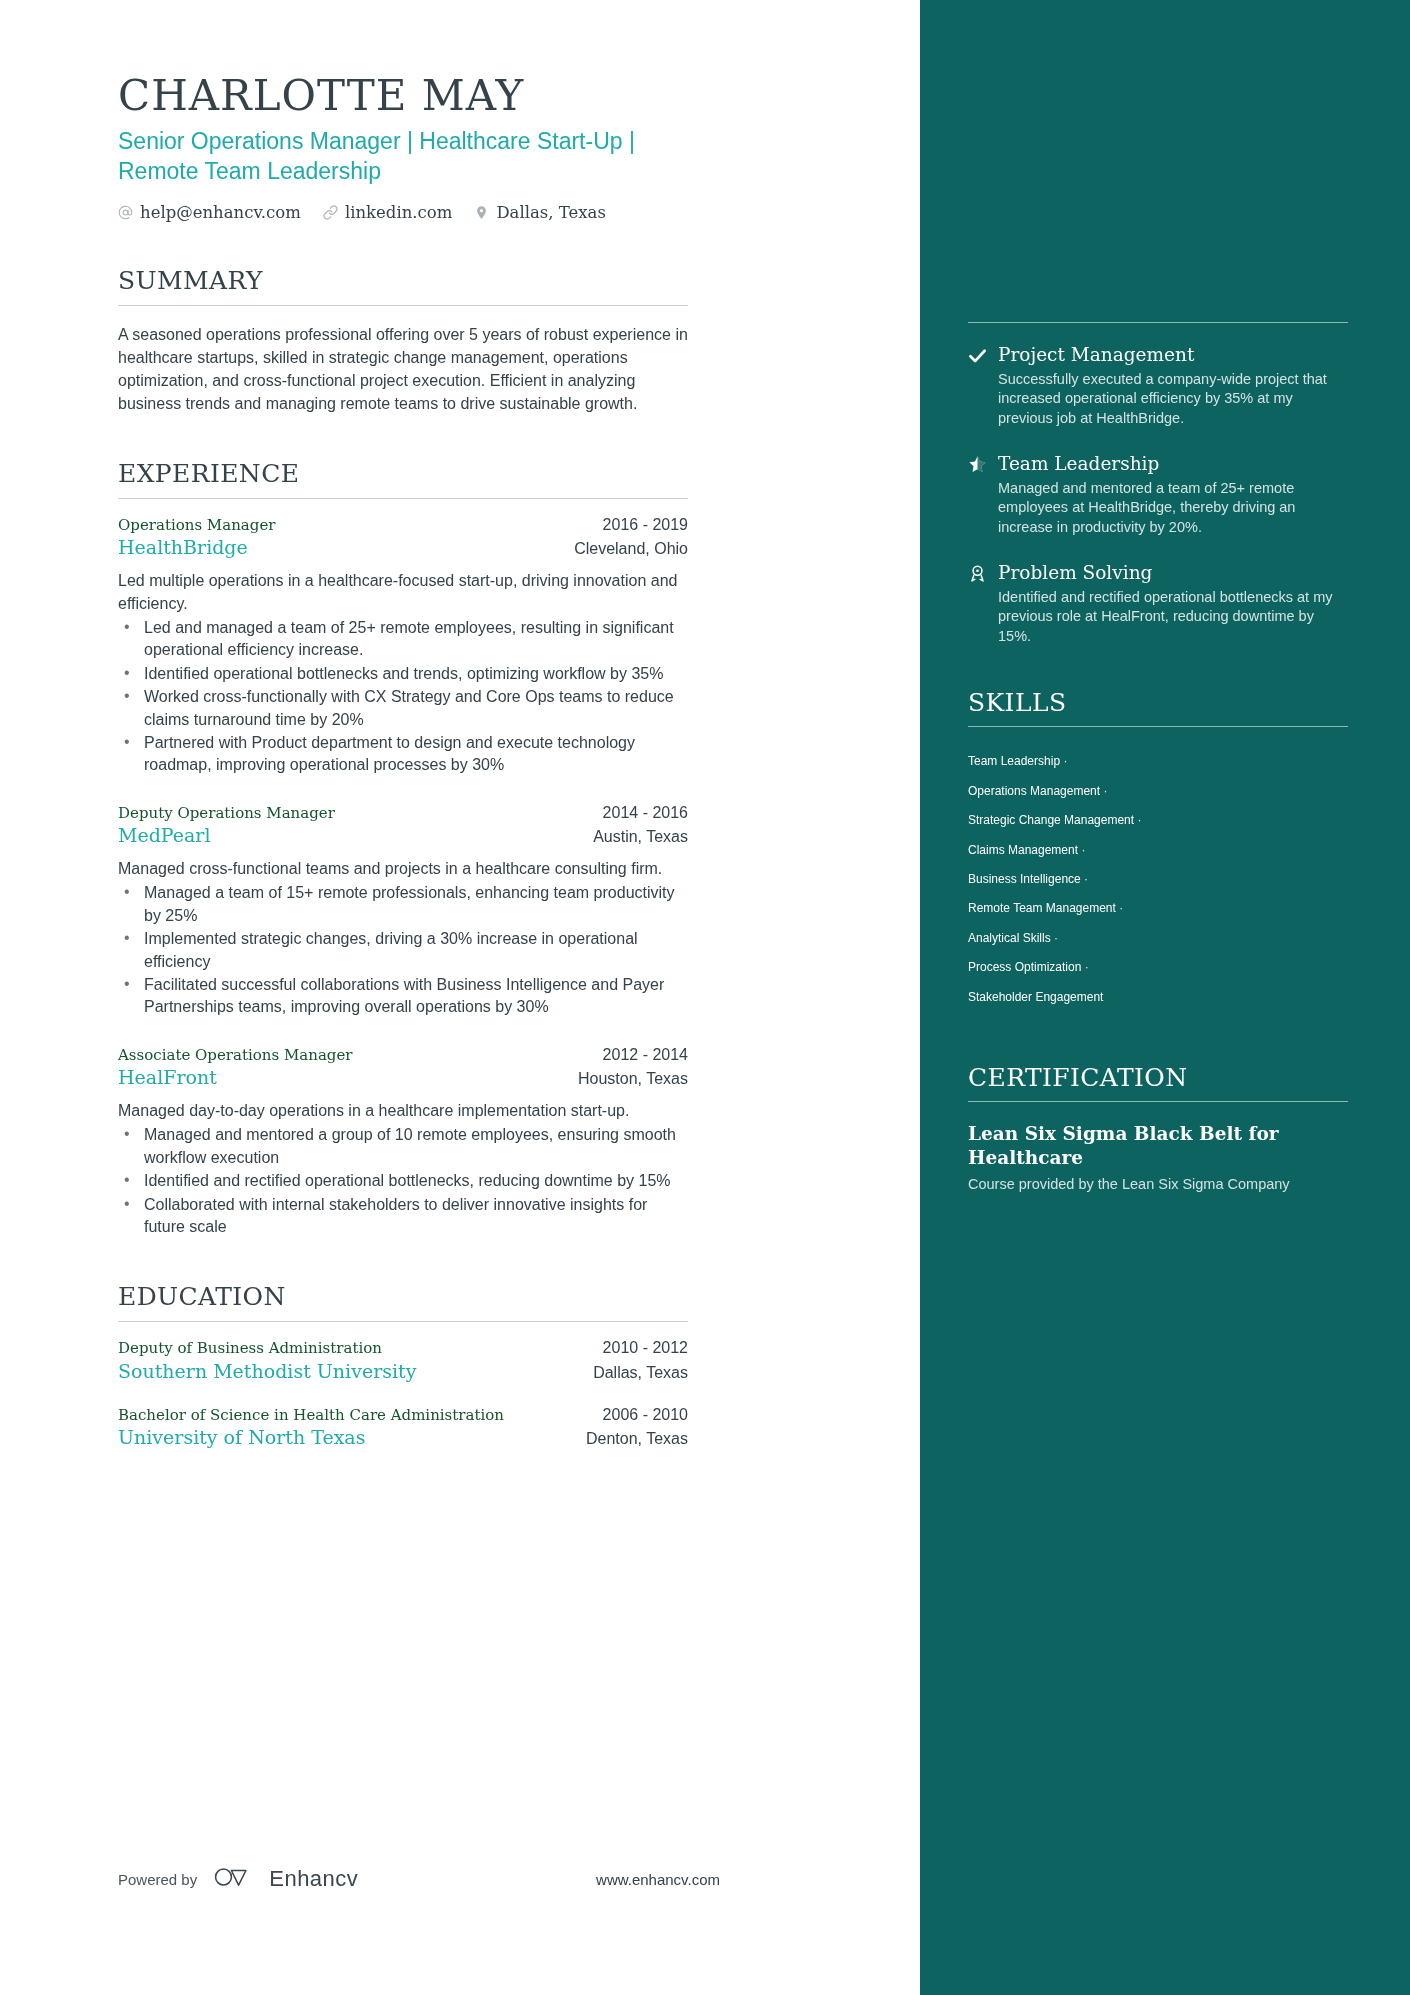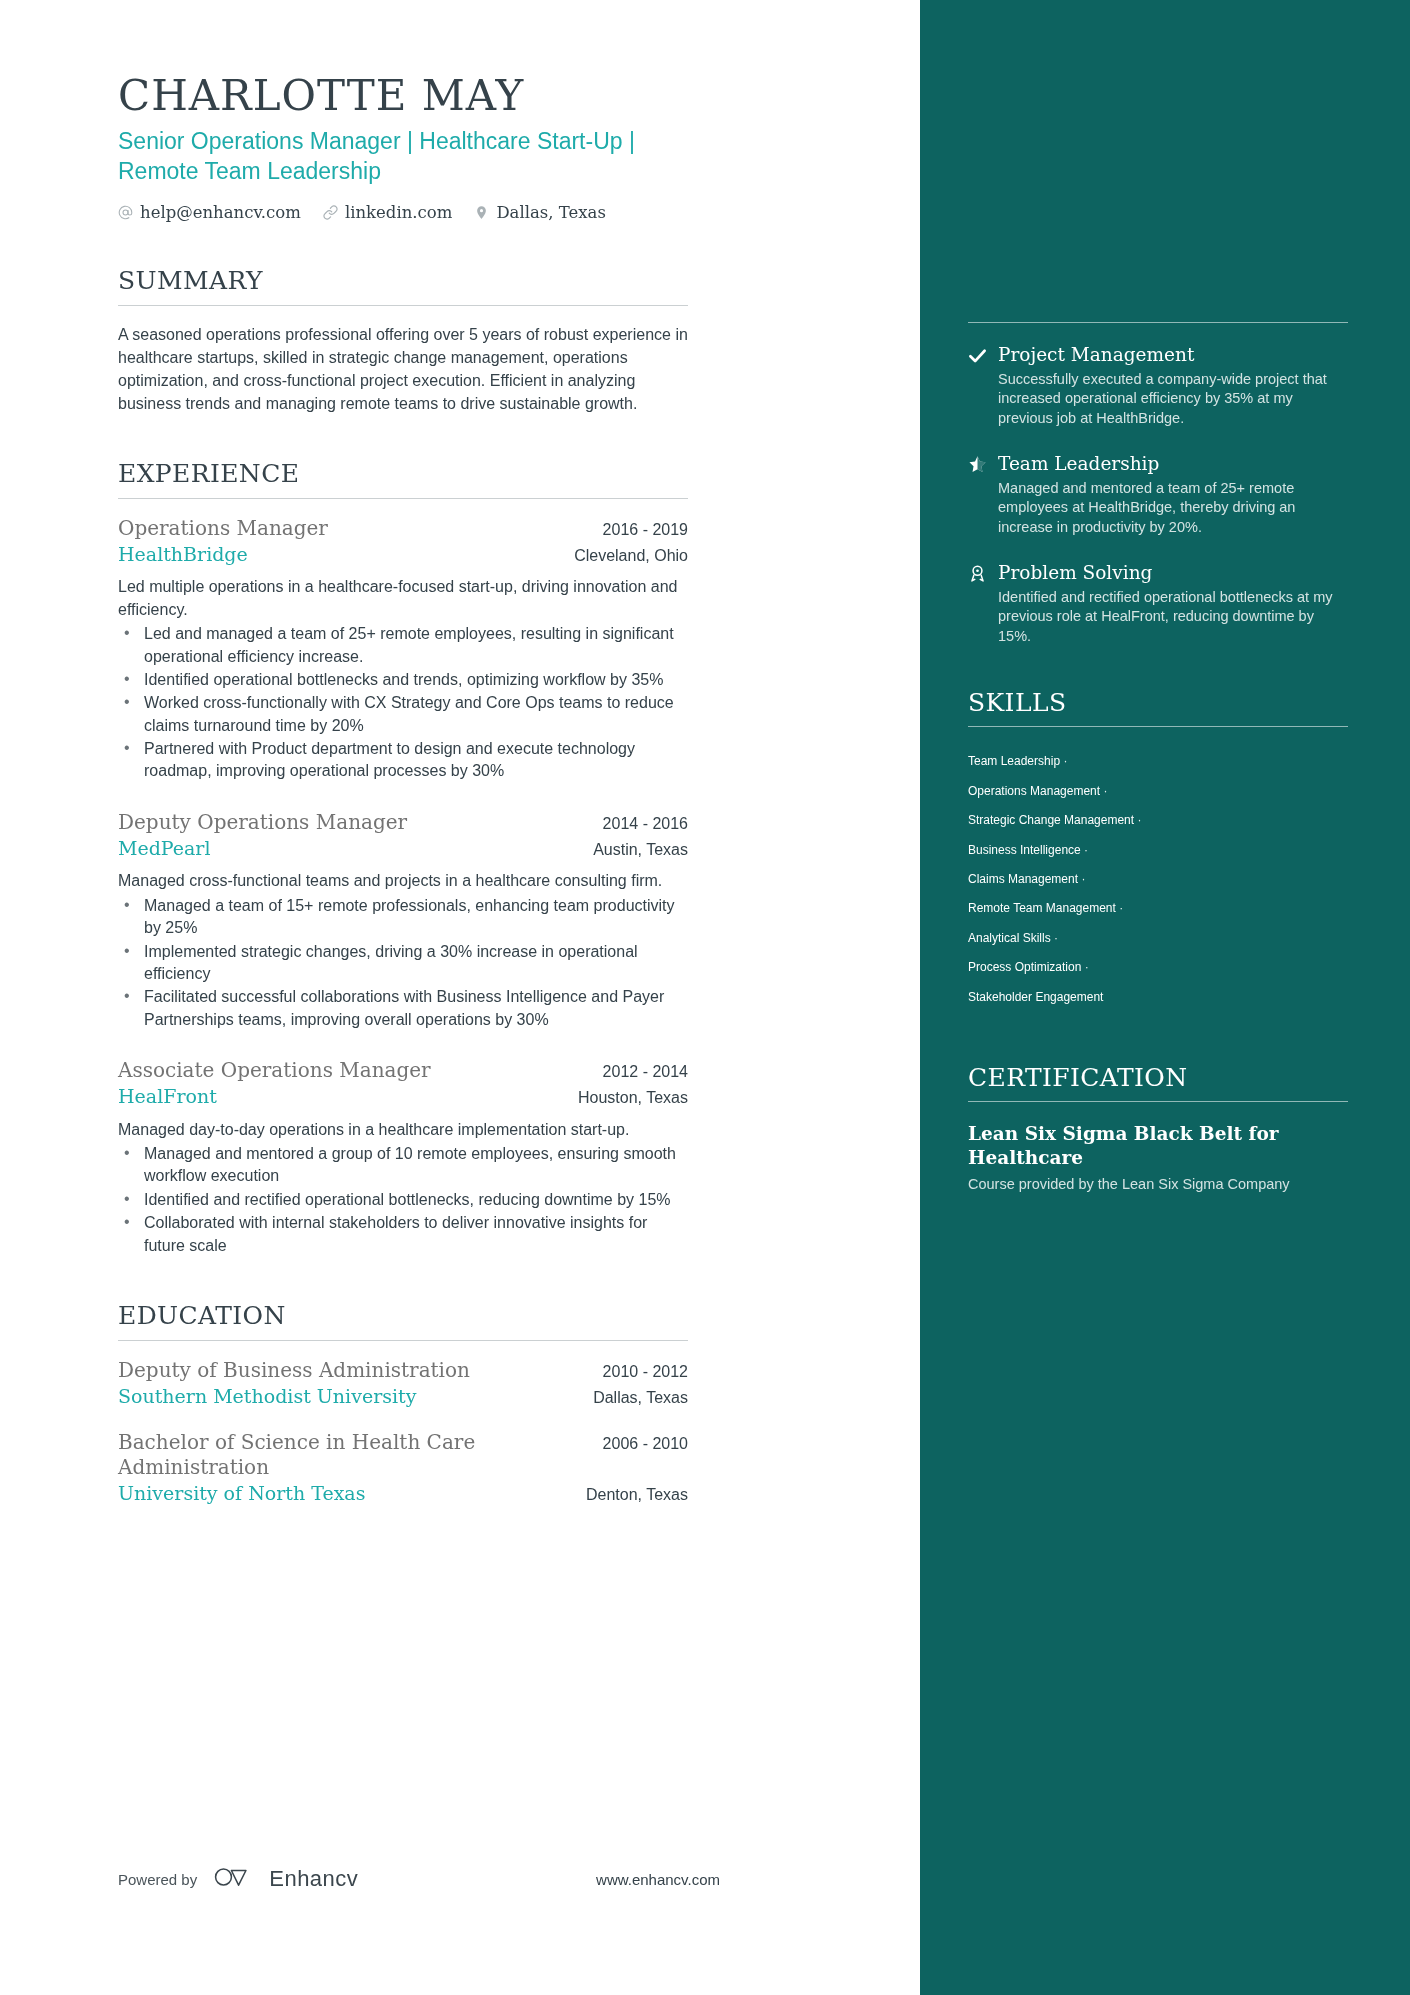--- a/index.html
+++ b/index.html
@@ -143,22 +143,22 @@
 
   .entry { margin-bottom: 27px; }
   .entry:last-child { margin-bottom: 8px; }
   .entry-row {
     display: flex;
     justify-content: space-between;
     align-items: baseline;
   }
   .entry-title {
     font-family: "DejaVu Serif", serif;
-    font-size: 20px;
-    color: #737373;
+    font-size: 15px;
+    color: #14532d;
     line-height: 1.24;
     max-width: 430px;
   }
   .entry-date {
     font-size: 16px;
     color: #35424a;
     white-space: nowrap;
     padding-left: 14px;
     text-align: right;
   }
@@ -276,22 +276,22 @@
         </div>
       </div>
     </section>
 
     <section class="skills-block">
       <div class="sb-head">SKILLS</div>
       <div class="sb-rule"></div>
       <div class="skill-item"><span>Team Leadership</span> <span class="skill-dot">·</span></div>
       <div class="skill-item"><span>Operations Management</span> <span class="skill-dot">·</span></div>
       <div class="skill-item"><span>Strategic Change Management</span> <span class="skill-dot">·</span></div>
+      <div class="skill-item"><span>Claims Management</span> <span class="skill-dot">·</span></div>
       <div class="skill-item"><span>Business Intelligence</span> <span class="skill-dot">·</span></div>
-      <div class="skill-item"><span>Claims Management</span> <span class="skill-dot">·</span></div>
       <div class="skill-item"><span>Remote Team Management</span> <span class="skill-dot">·</span></div>
       <div class="skill-item"><span>Analytical Skills</span> <span class="skill-dot">·</span></div>
       <div class="skill-item"><span>Process Optimization</span> <span class="skill-dot">·</span></div>
       <div class="skill-item"><span>Stakeholder Engagement</span></div>
     </section>
 
     <section class="cert-block">
       <div class="sb-head">CERTIFICATION</div>
       <div class="sb-rule"></div>
       <div class="cert">

